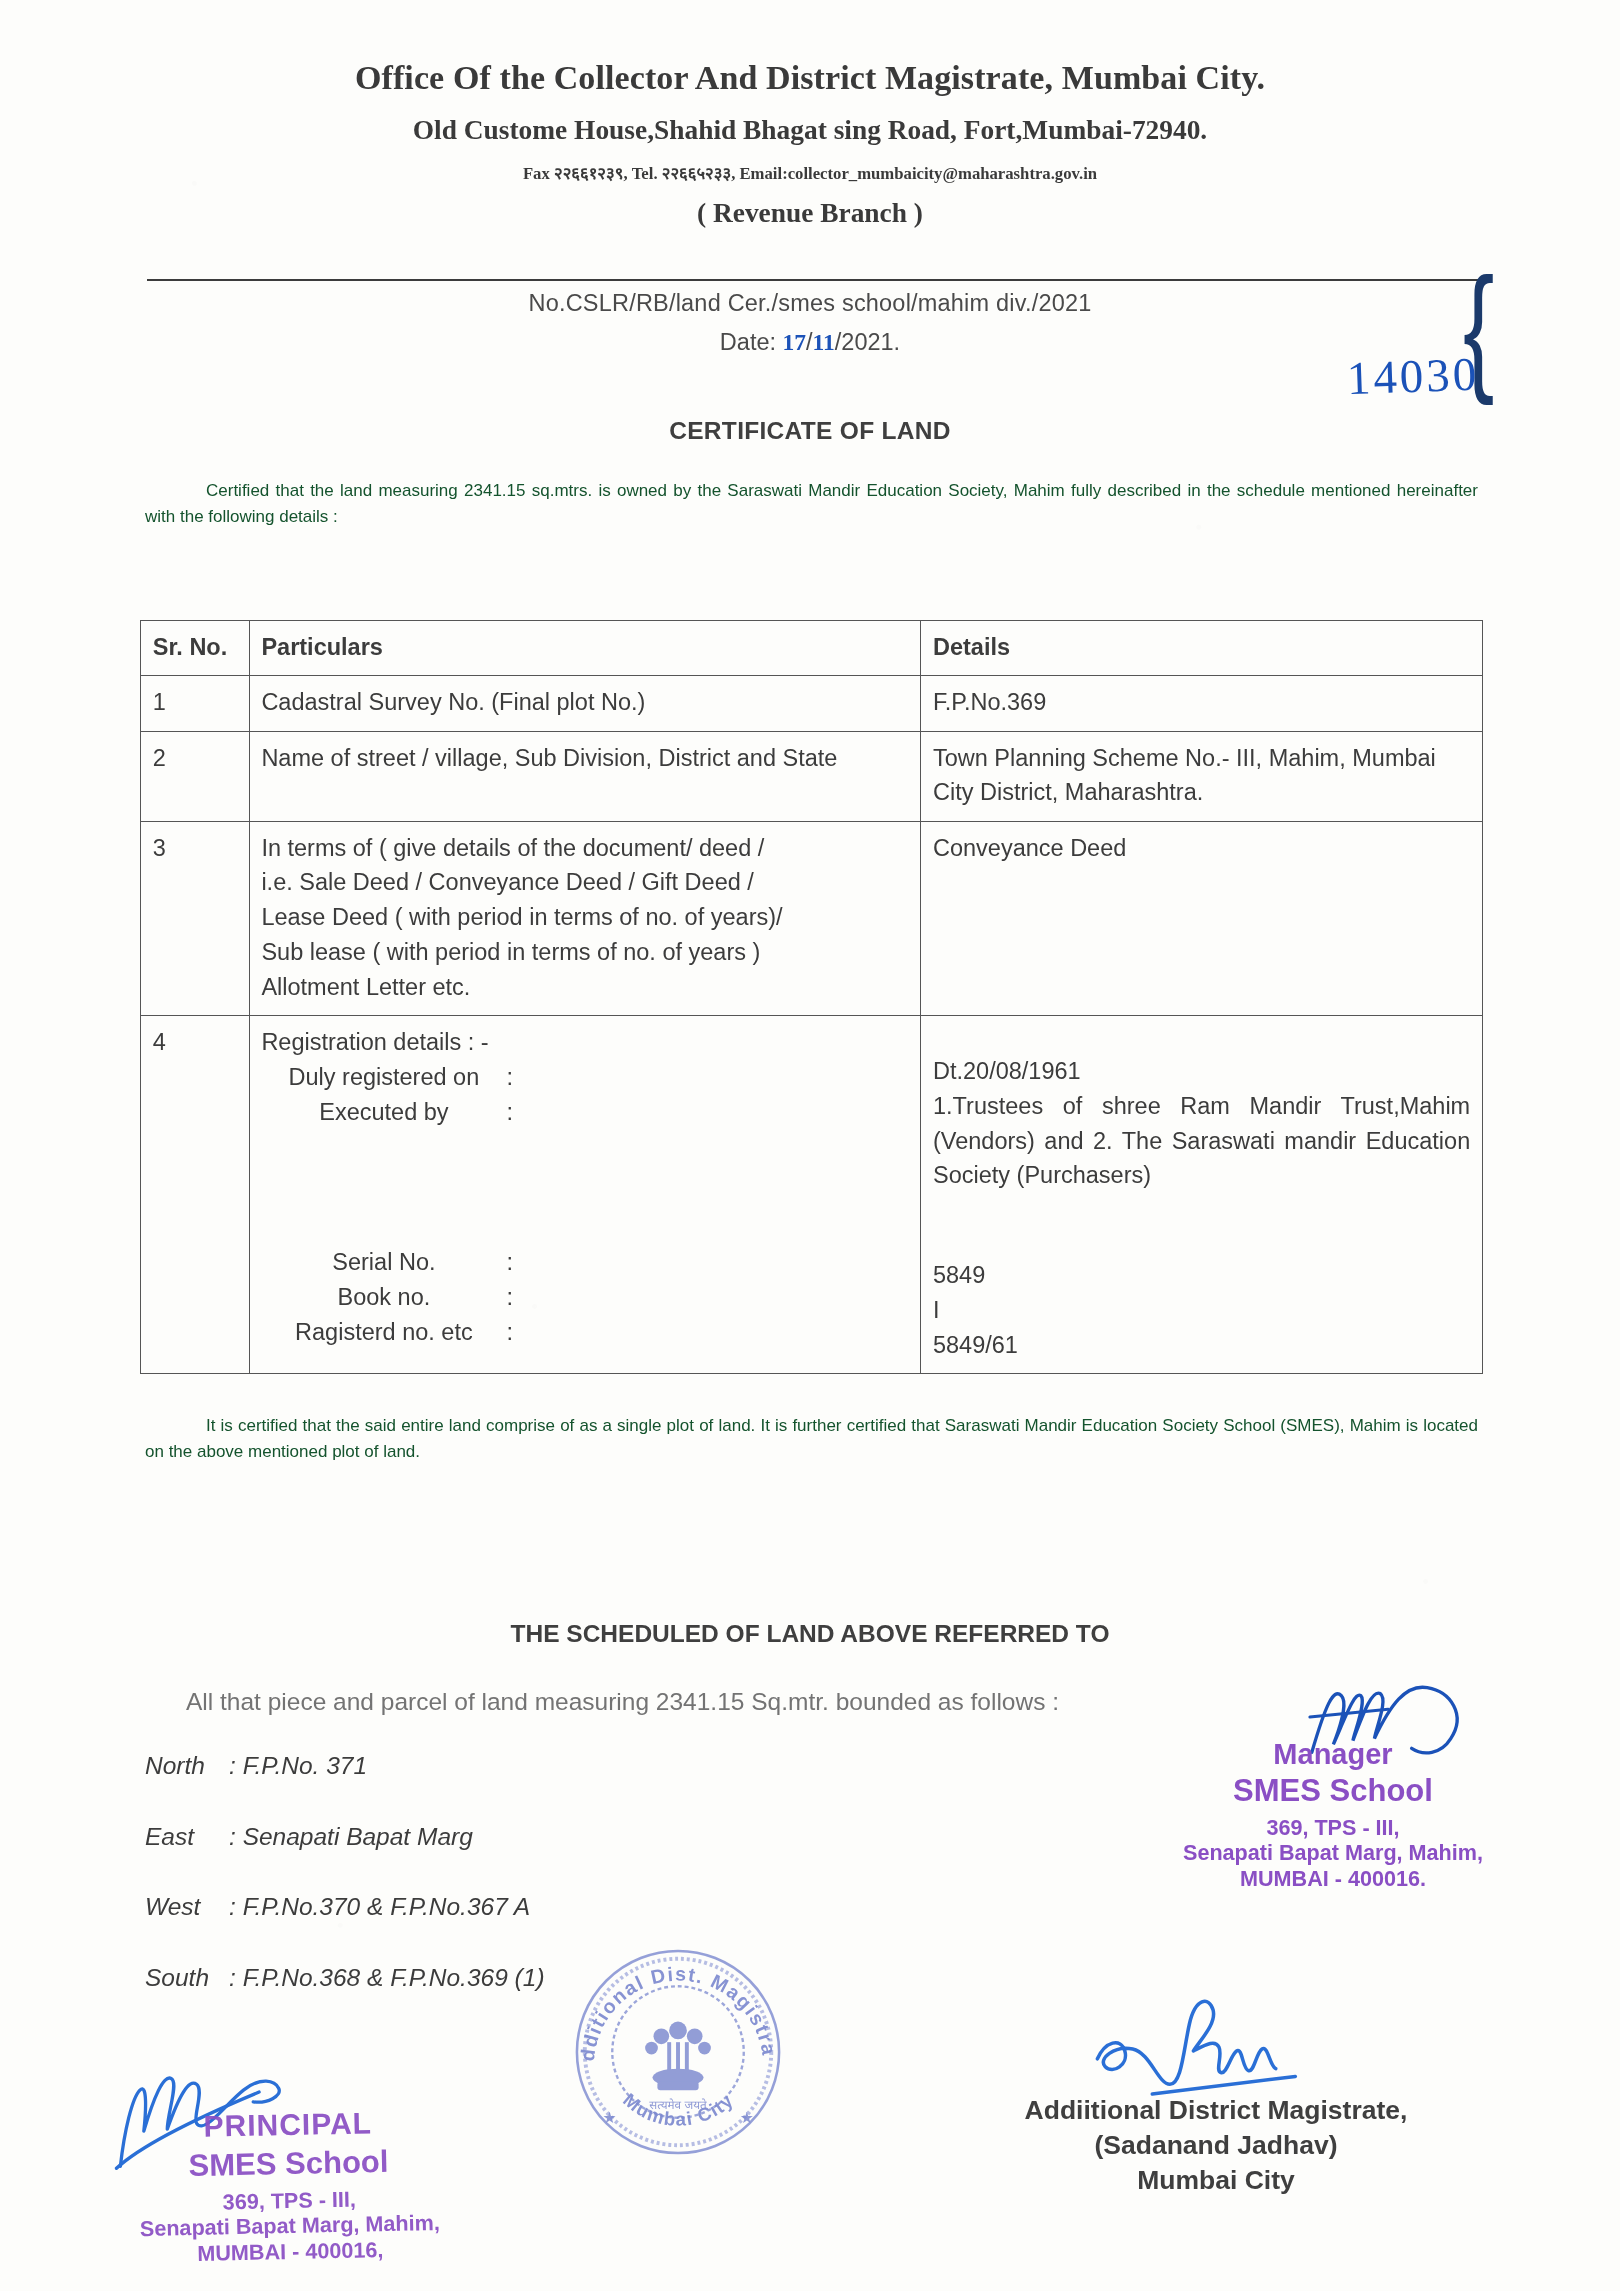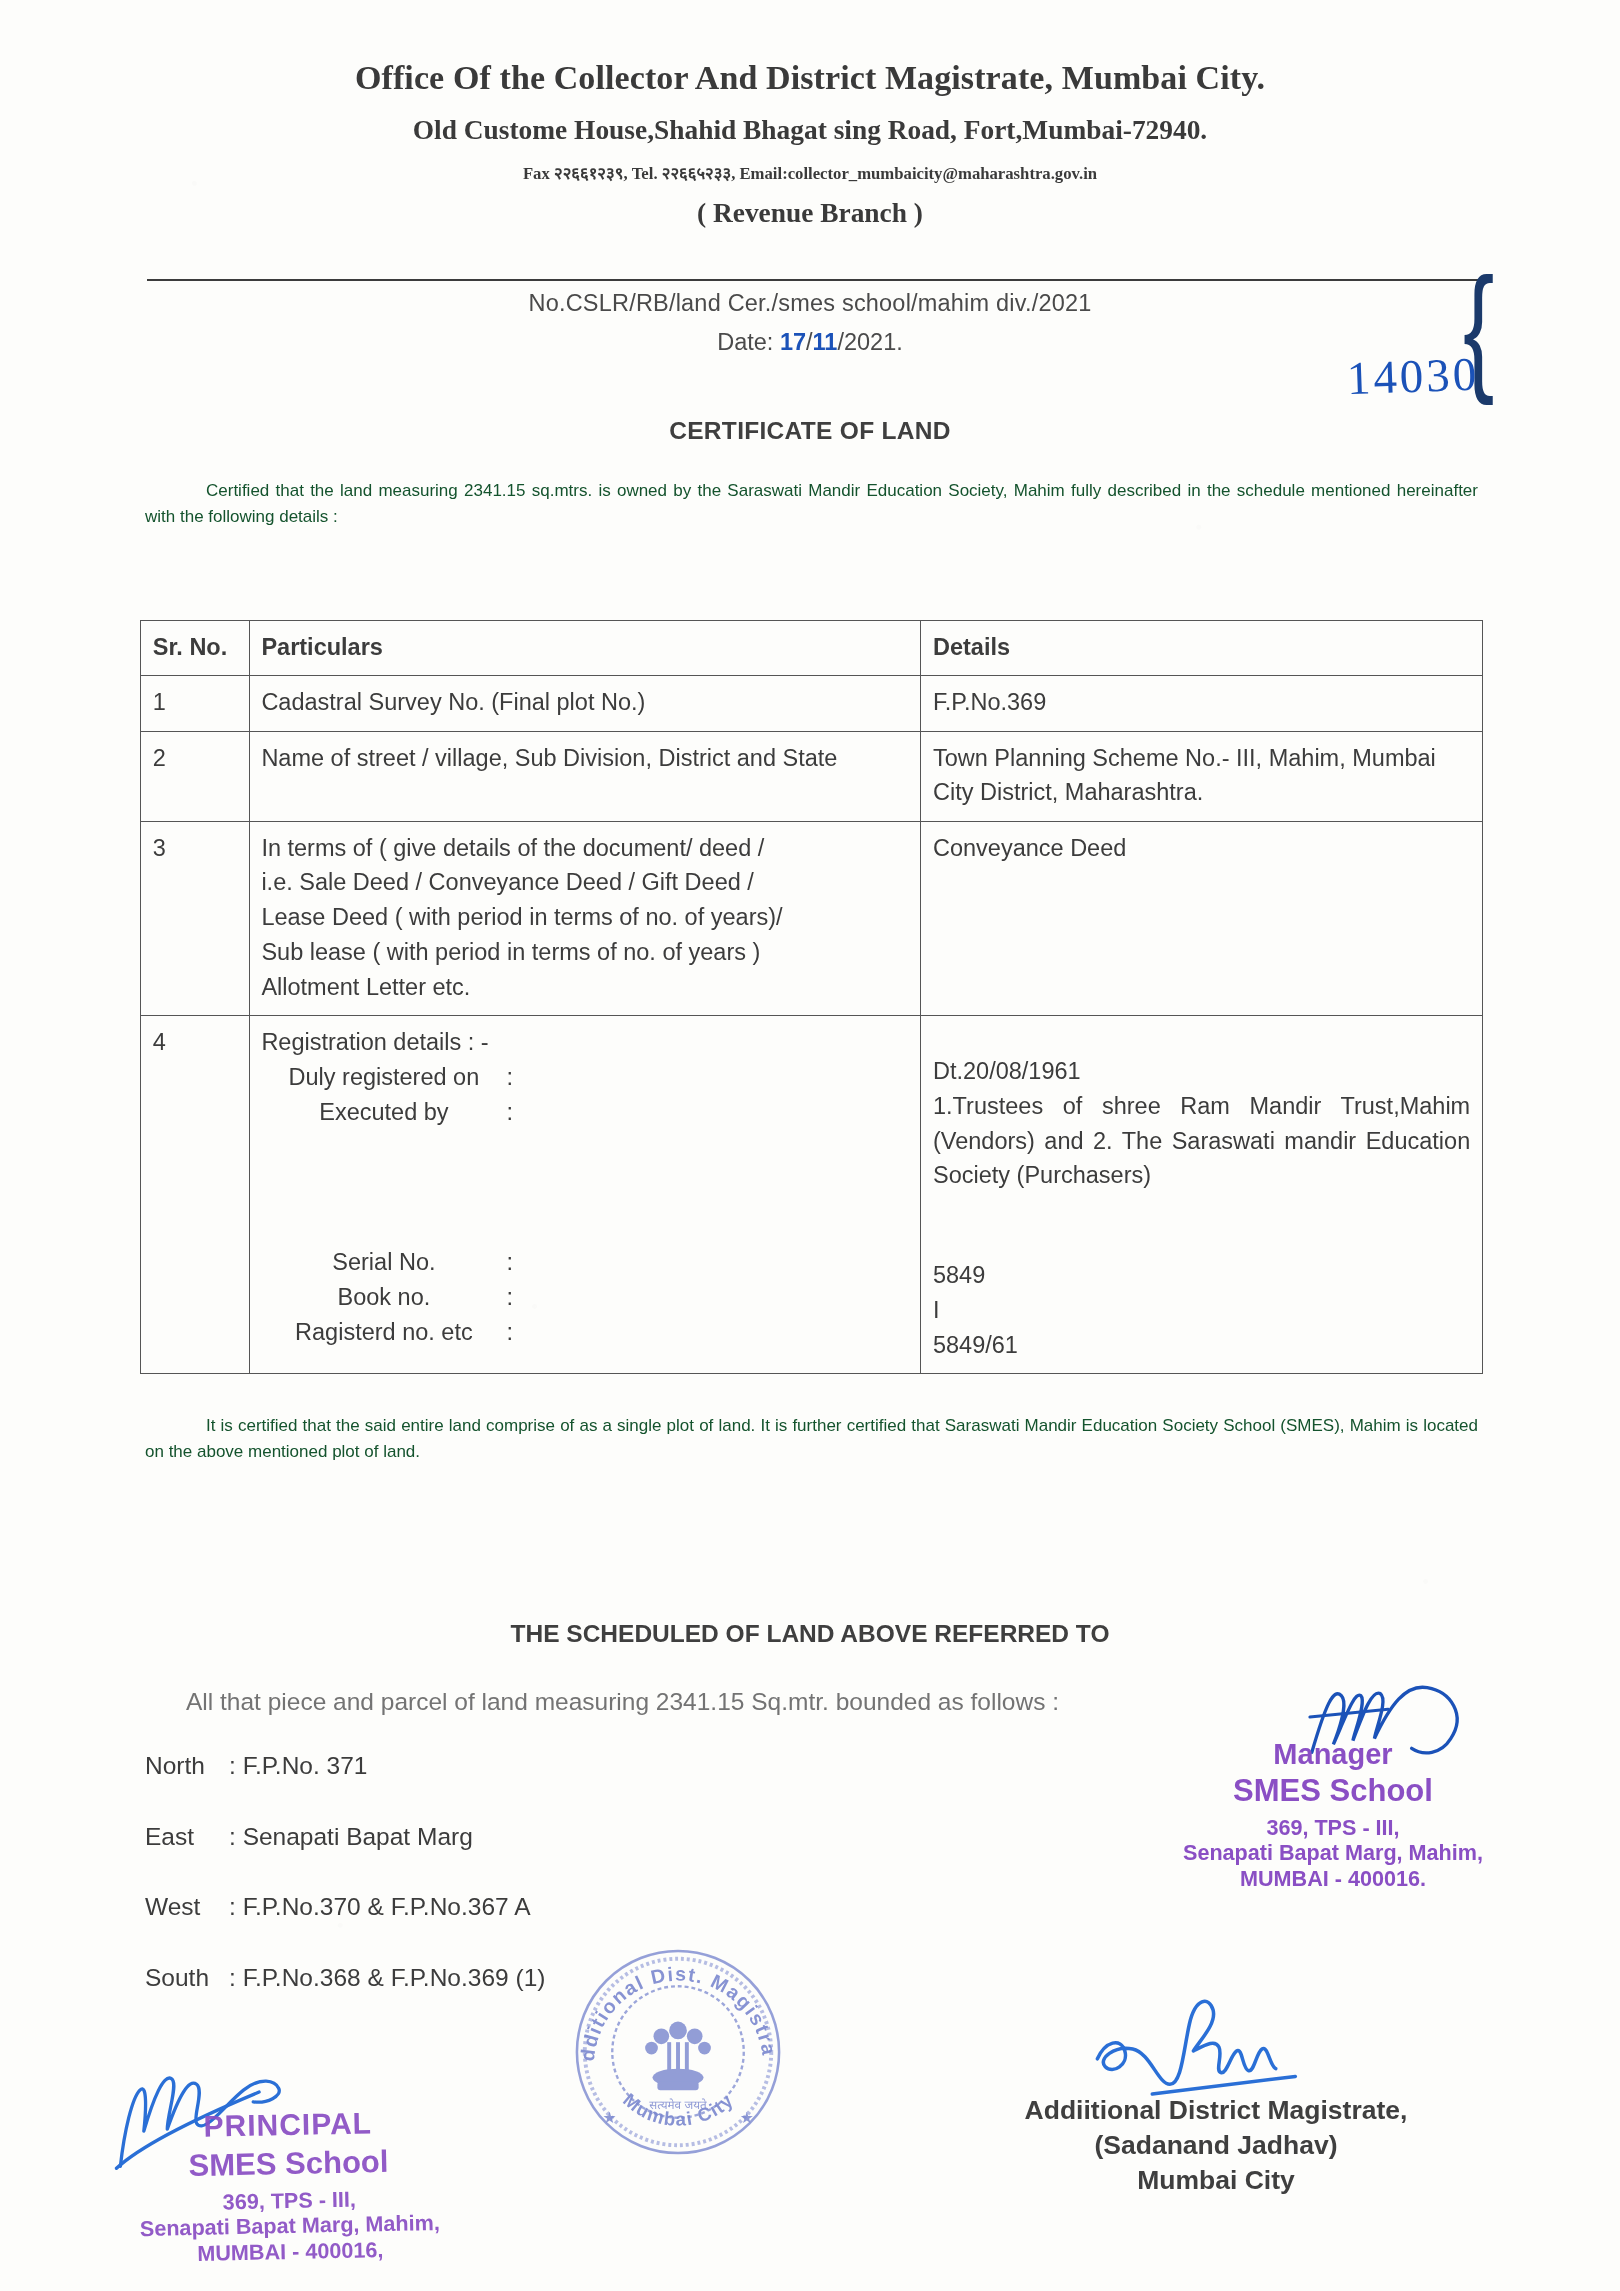--- a/index.html
+++ b/index.html
@@ -89,21 +89,21 @@
     position: absolute;
     top: 329px;
     left: 0; right: 0;
     text-align: center;
     font-size: 23.5px;
     color: #4a4a4a;
   }
   .ink-num {
     color: #1b52b8;
     font-weight: bold;
-    font-family: Liberation Sans, sans-serif;
+    font-family: Liberation Serif, serif;
   }
   .handwritten {
     position: absolute;
     color: #1b52b8;
     font-family: "Liberation Serif", serif;
   }
   .hw-14030 {
     top: 349px;
     left: 1347px;
     font-size: 47px;
@@ -203,21 +203,21 @@
   }
 
   .bounds {
     position: absolute;
     top: 1754px;
     left: 145px;
     font-size: 24.5px;
     color: #3c3c3c;
     line-height: 1;
   }
-  .bound-row { margin-bottom: 46px; }
+  .bound-row { margin-bottom: 46px; font-style: italic; }
   .bound-dir { display: inline-block; min-width: 84px; }
 
   
   .stamp-purple {
     position: absolute;
     color: #8a4fc4;
     font-family: "Liberation Sans", sans-serif;
     font-weight: bold;
     text-align: center;
     line-height: 1.18;

